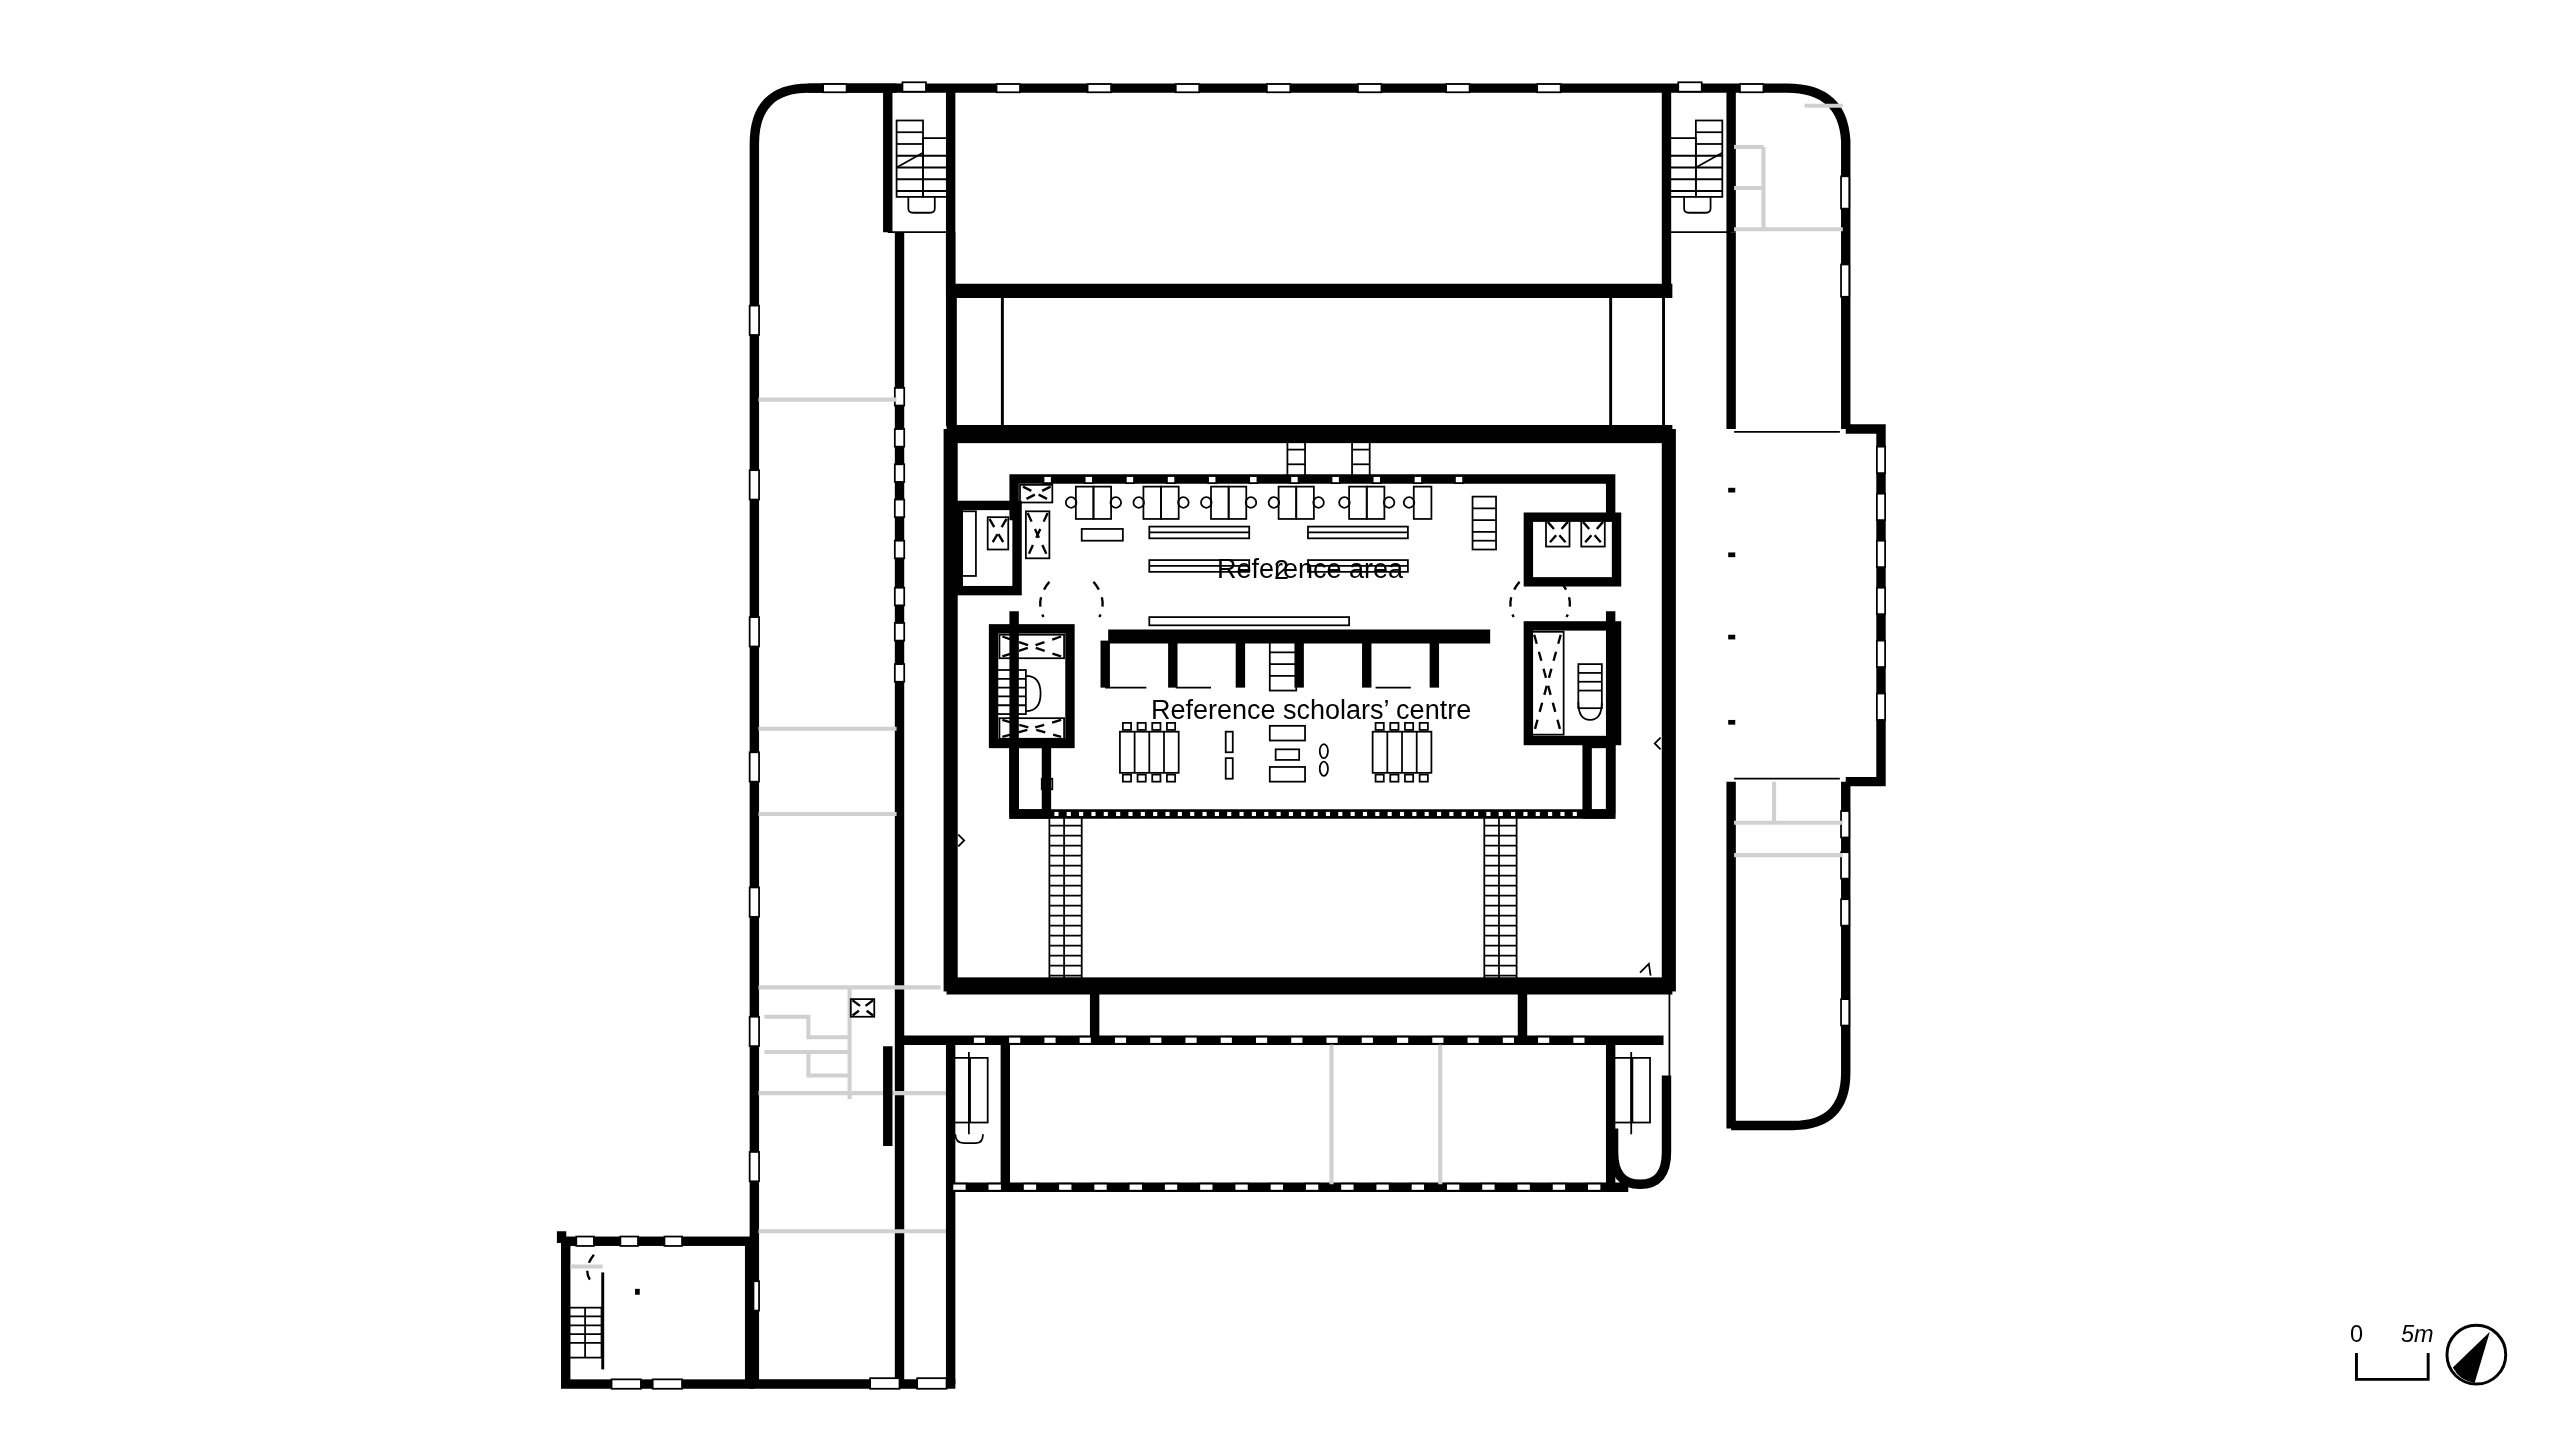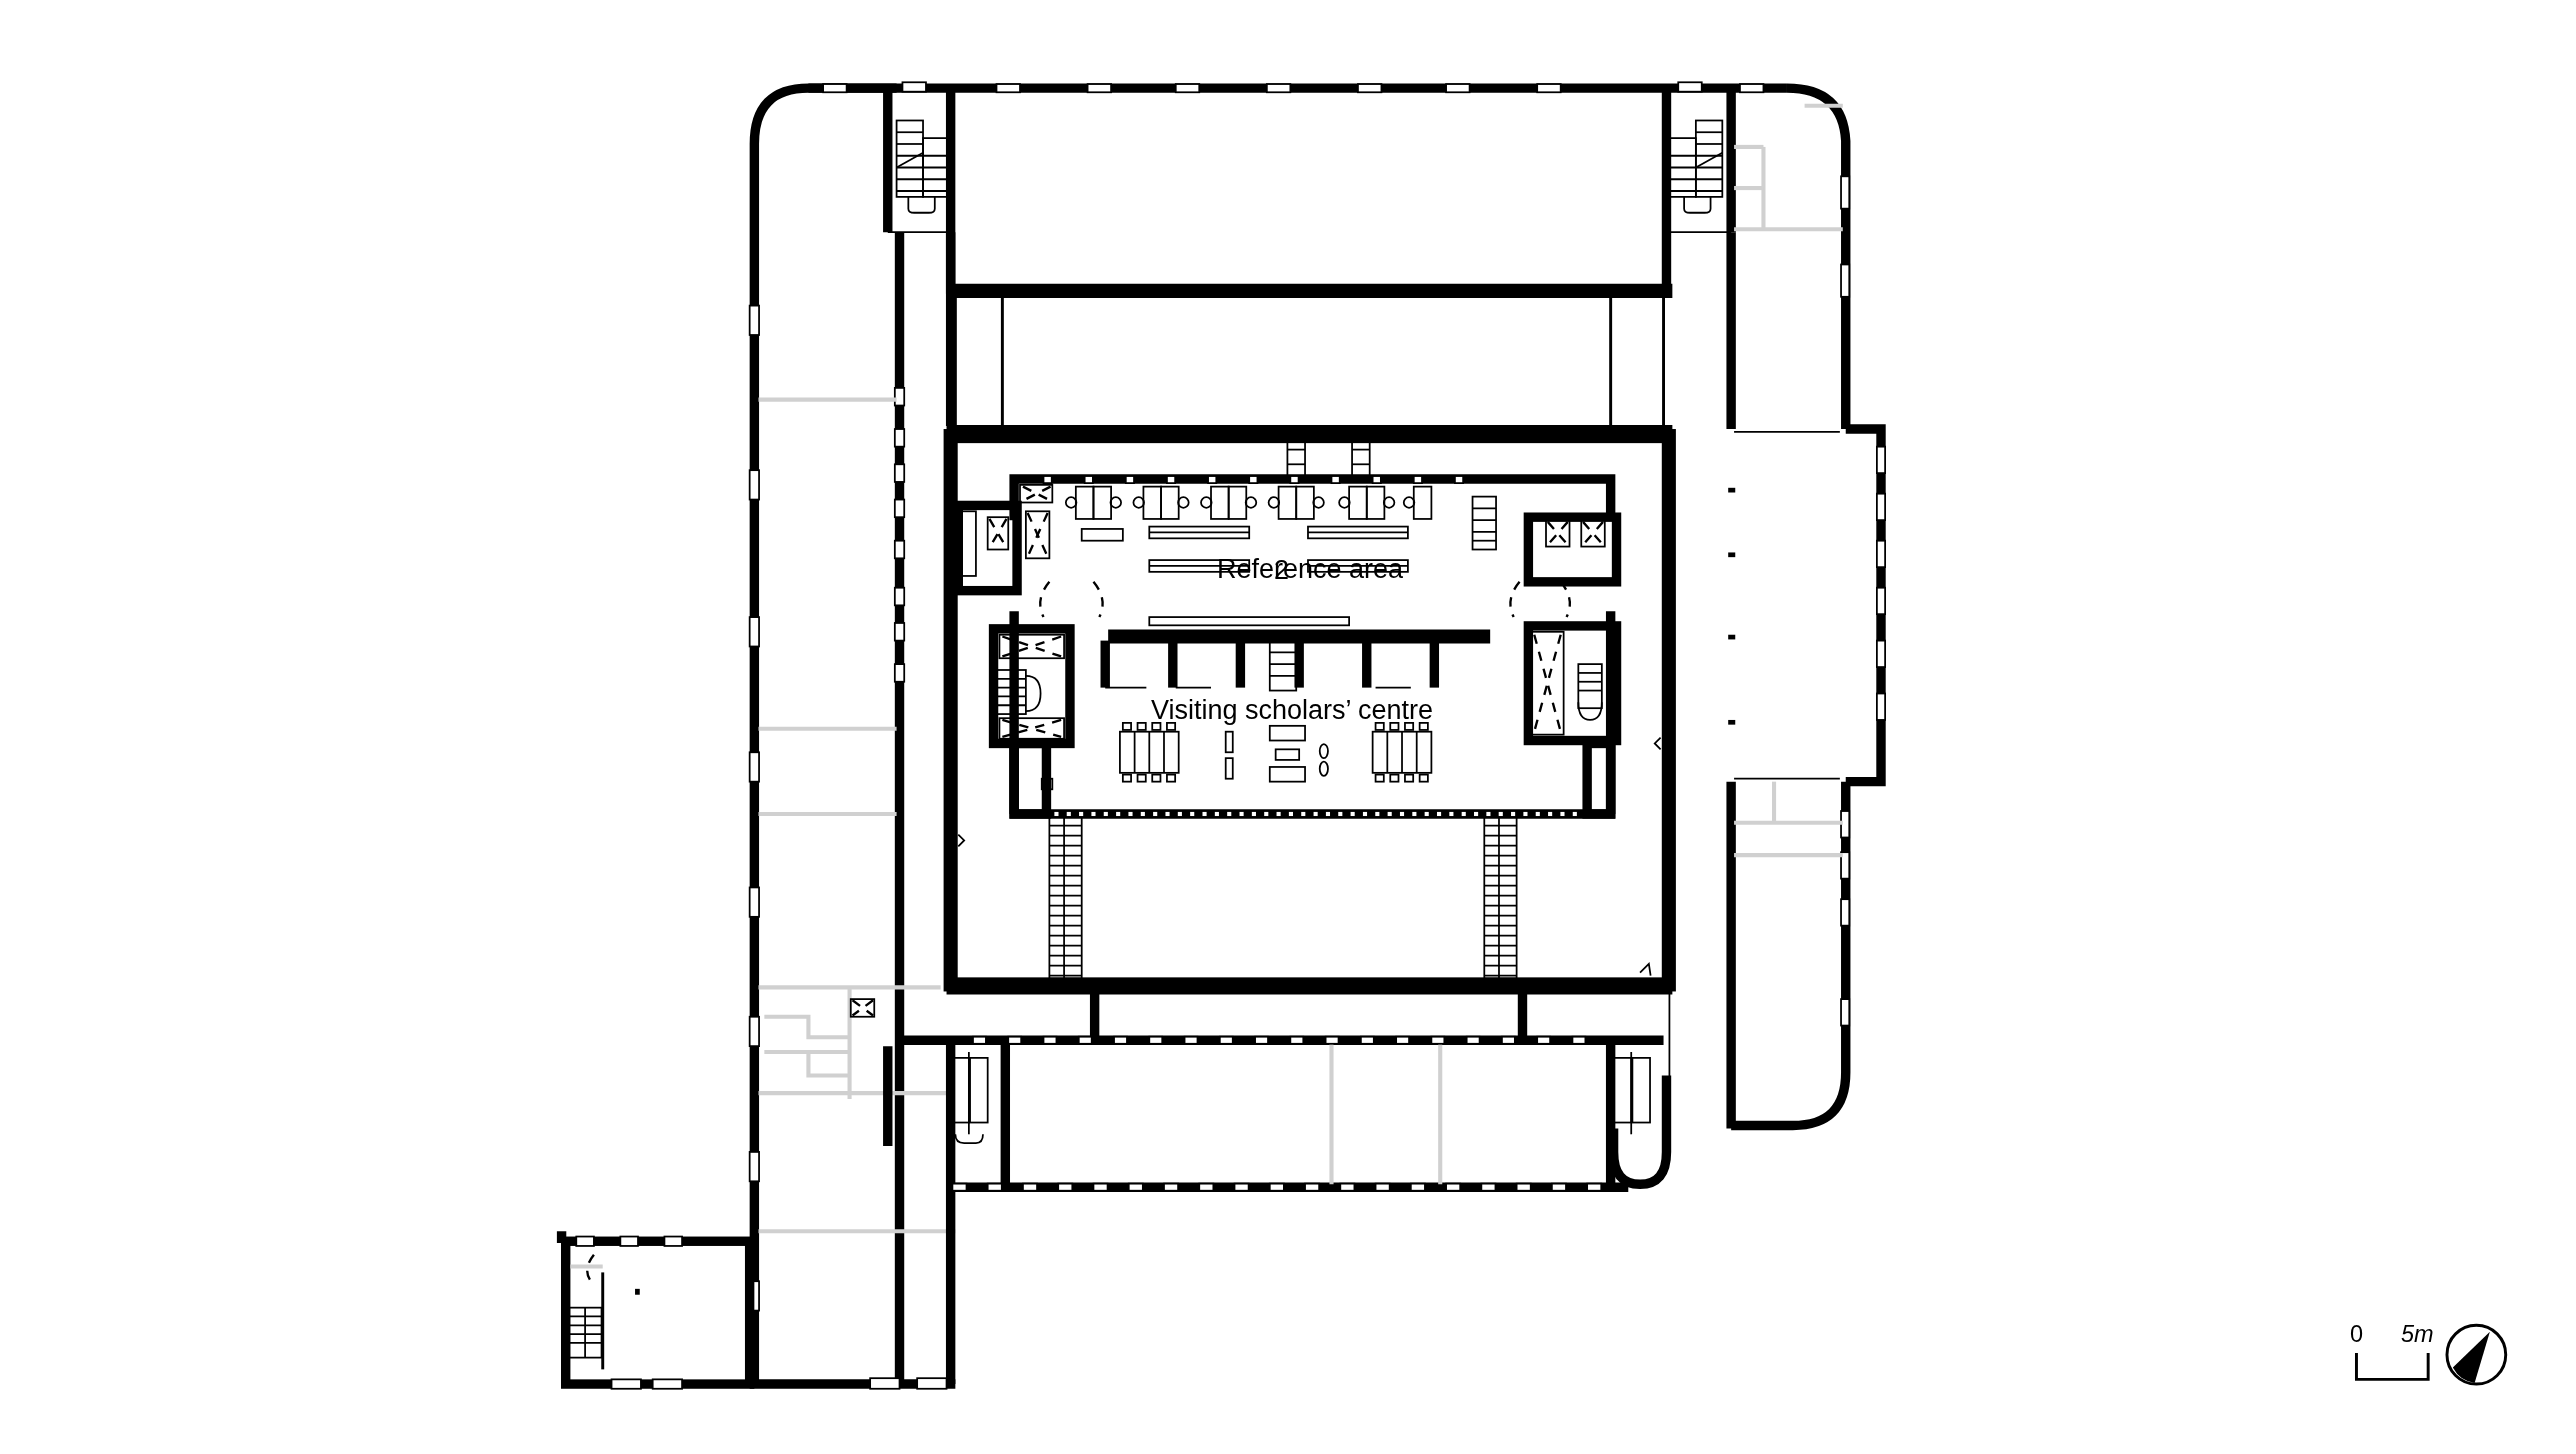--- a/index.html
+++ b/index.html
@@ -541,17 +541,17 @@
     <polyline class="med" points="4009,2302 4009,2347 4131,2347 4131,2302"></polyline>
   </g>
   <g>
     <circle cx="4213" cy="2305" r="50" fill="#fff" stroke="#000" stroke-width="5"></circle>
     <path d="M4236,2266 L4210,2353 Q4185,2350 4173,2327 Z" fill="#000"></path>
   </g>
 </svg>
 
 <div class="room-label" style="left:1217px; top:556px;">Reference area</div>
 <div class="marker" style="left:1274px; top:557px;">2</div>
-<div class="room-label" style="left:1151px; top:697px;">Visiting scholars’ centre</div>
+<div class="room-label" style="left:1151px; top:697px;">Reference scholars’ centre</div>
 
 <div class="scale-label" style="left:2350px; top:1323px;">0</div>
 <div class="scale-label" style="left:2401px; top:1323px;font-style:italic;">5m</div>
 
 
 </body></html>

